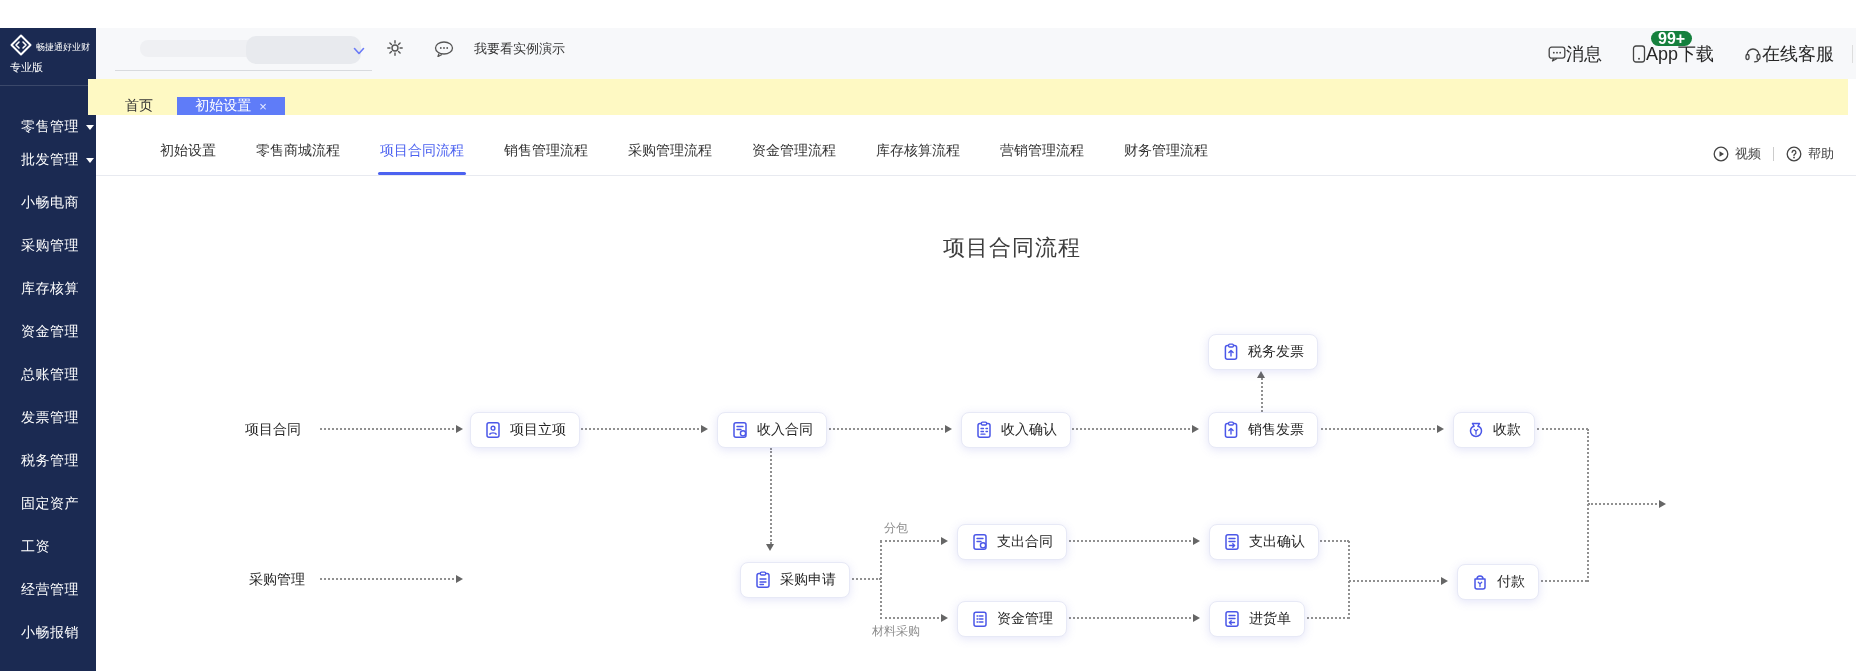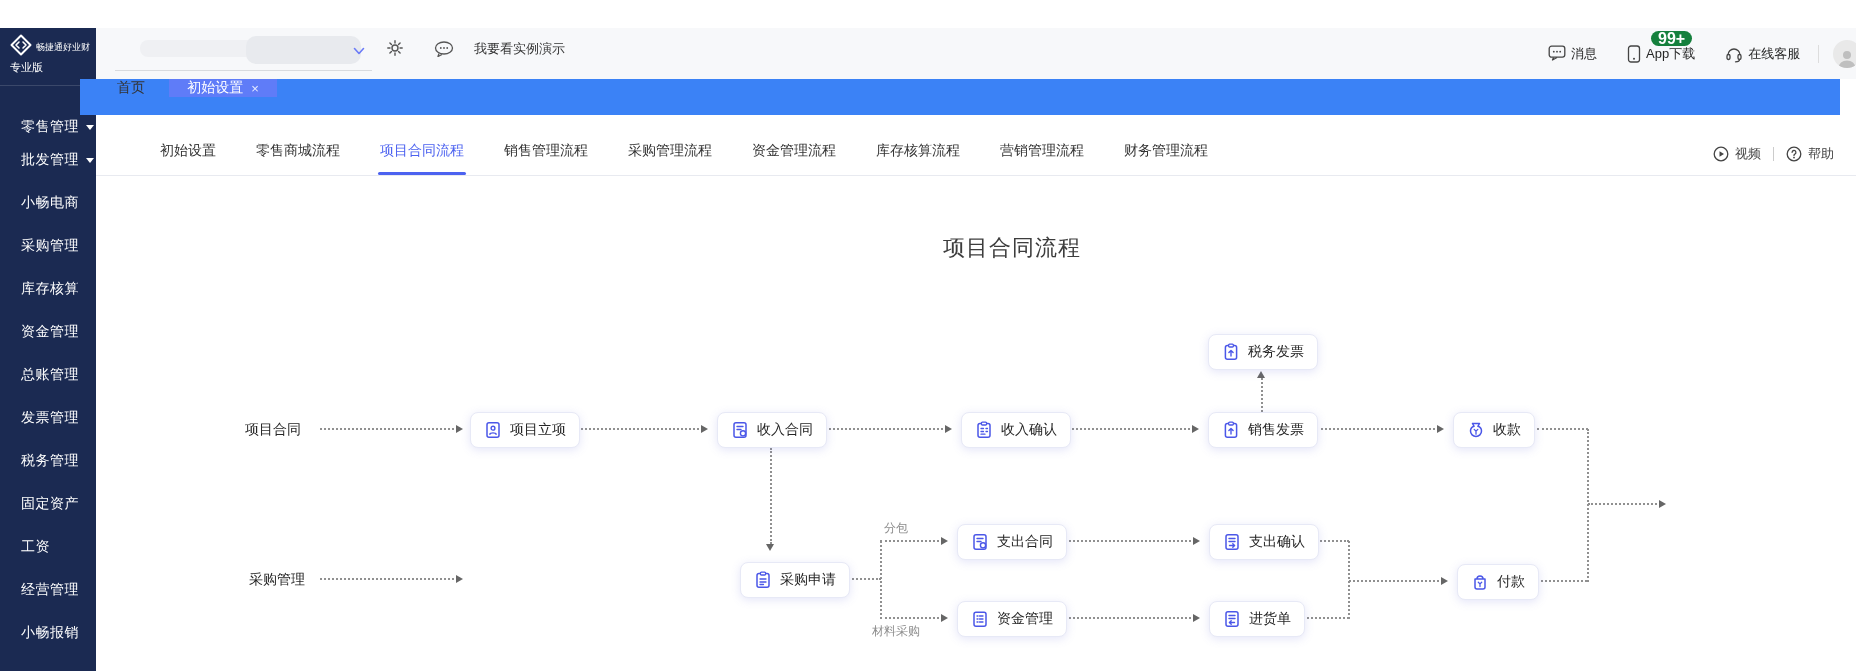--- a/index.html
+++ b/index.html
@@ -23,28 +23,28 @@
 
   
   .header { position:absolute; left:96px; top:28px; width:1760px; height:51px; background:#f7f8fa; }
   .org-underline { position:absolute; left:19px; top:42px; width:257px; border-bottom:1px solid #d8dade; }
   .blur-blob1 { position:absolute; left:44px; top:12px; width:160px; height:17px; background:#eff0f3; border-radius:8px; }
   .blur-blob2 { position:absolute; left:150px; top:8px; width:115px; height:28px; background:#e8eaee; border-radius:10px; filter:none; }
   .chevron { position:absolute; left:255px; top:15px; }
   .gear { position:absolute; left:290px; top:11px; cursor:pointer; }
   .demo { position:absolute; left:338px; top:12px; display:flex; align-items:center; gap:20px; font-size:13px; color:#333; cursor:pointer; }
   .hright { position:absolute; left:1452px; top:0; height:51px; display:flex; align-items:center; gap:0; white-space:nowrap; }
-  .hitem { display:flex; align-items:flex-start; gap:5px; font-size:13px; color:#262626; cursor:pointer; }
+  .hitem { display:flex; align-items:center; font-size:18px; color:#262626; cursor:pointer; }
   .badge { position:absolute; left:1555px; top:3px; background:#15803d; color:#fff; font-size:16px; line-height:15px;
            padding:0 7px; border-radius:8px; font-weight:700; }
   .vdivider { width:1px; height:18px; background:#ddd; margin:0 14px 0 18px; }
   .avatar { width:28px; height:28px; border-radius:50%; background:#e9e9e9; display:flex; align-items:flex-end; justify-content:center; overflow:hidden; margin-right:6px; }
 
   
-  .tabrow { position:absolute; left:80px; top:79px; width:1760px; height:36px; background:#3b82f6; display:flex; align-items:flex-start; }
+  .tabrow { position:absolute; left:88px; top:79px; width:1760px; height:36px; background:#fef9c3; display:flex; align-items:flex-end; }
   .tab-home { width:76px; display:flex; align-items:center; justify-content:center; font-size:14px; color:#333; cursor:pointer; }
   .tab-active { width:108px; background:#5f7cf8; color:#fff; display:flex; align-items:center; justify-content:center; gap:8px; font-size:14px; cursor:pointer; }
   .tab-close { font-size:13px; color:#e8ecff; cursor:pointer; }
 
   
   .subbar { position:absolute; left:96px; top:115px; width:1760px; height:61px; background:#fff; border-bottom:1px solid #e8eaf0; }
   .subtabs { position:absolute; left:62px; bottom:0; display:flex; gap:36px; align-items:flex-end; }
   .subtab { position:relative; font-size:14px; color:#333; padding:0 2px 15px 2px; cursor:pointer; }
   .subtab.active { color:#4c62f0; }
   .subtab.active::after { content:""; position:absolute; left:0; right:0; bottom:0; height:3px; background:#4c62f0; border-radius:2px; }

